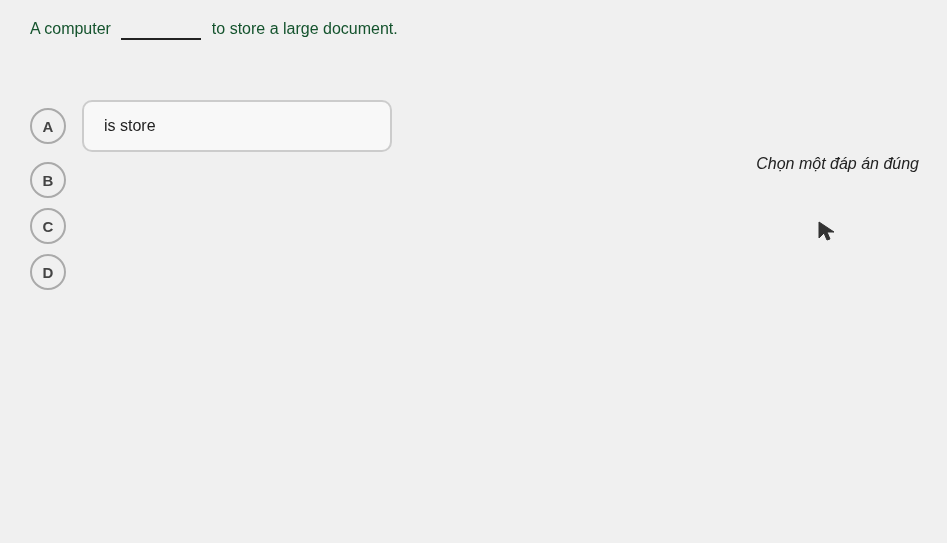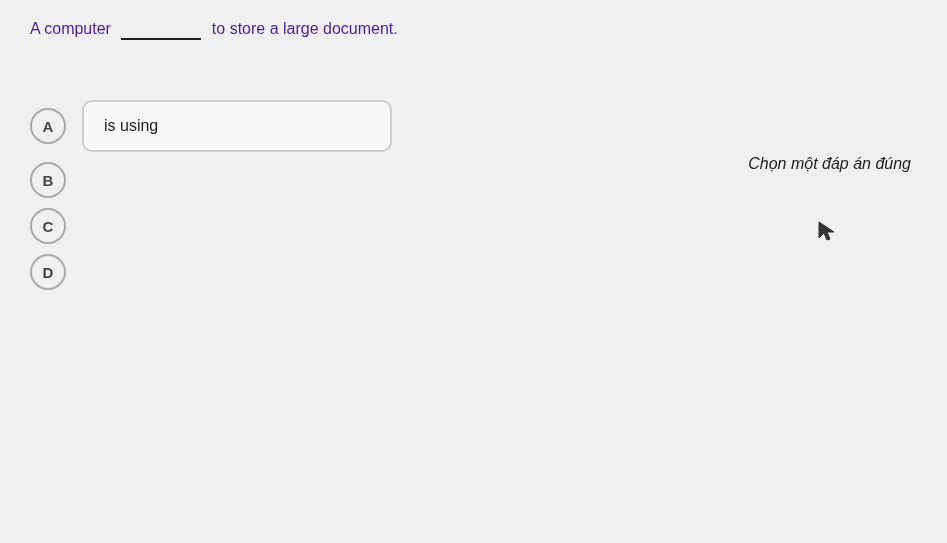--- a/index.html
+++ b/index.html
@@ -27,35 +27,35 @@
 
     .question-number {
       font-size: 16px;
       font-weight: bold;
       color: #222;
       margin-bottom: 8px;
     }
 
     .question-text {
       font-size: 16px;
-      color: #4c1d95;
+      color: #14532d;
       margin-bottom: 10px;
     }
 
     .blank {
       display: inline-block;
       width: 80px;
       border-bottom: 2px solid #222;
       margin: 0 6px;
     }
 
     .instruction {
       position: absolute;
       top: 155px;
-      right: 36px;
+      right: 28px;
       font-size: 16px;
       color: #222;
       font-style: italic;
     }
 
     .options-area {
       margin-top: 60px;
       display: flex;
       flex-direction: column;
       gap: 10px;
@@ -118,21 +118,21 @@
     <span>to store a large document.</span>
   </div>
 
   <div class="instruction">Chọn một đáp án đúng</div>
 
   <div class="options-area">
 
     <div class="option-row">
       <div class="option-circle">A</div>
       <div class="option-box">
-        <span>is using</span>
+        <span>is store</span>
       </div>
     </div>
 
     <div class="option-row">
       <div class="option-circle">B</div>
     </div>
 
     <div class="option-row">
       <div class="option-circle">C</div>
     </div>

